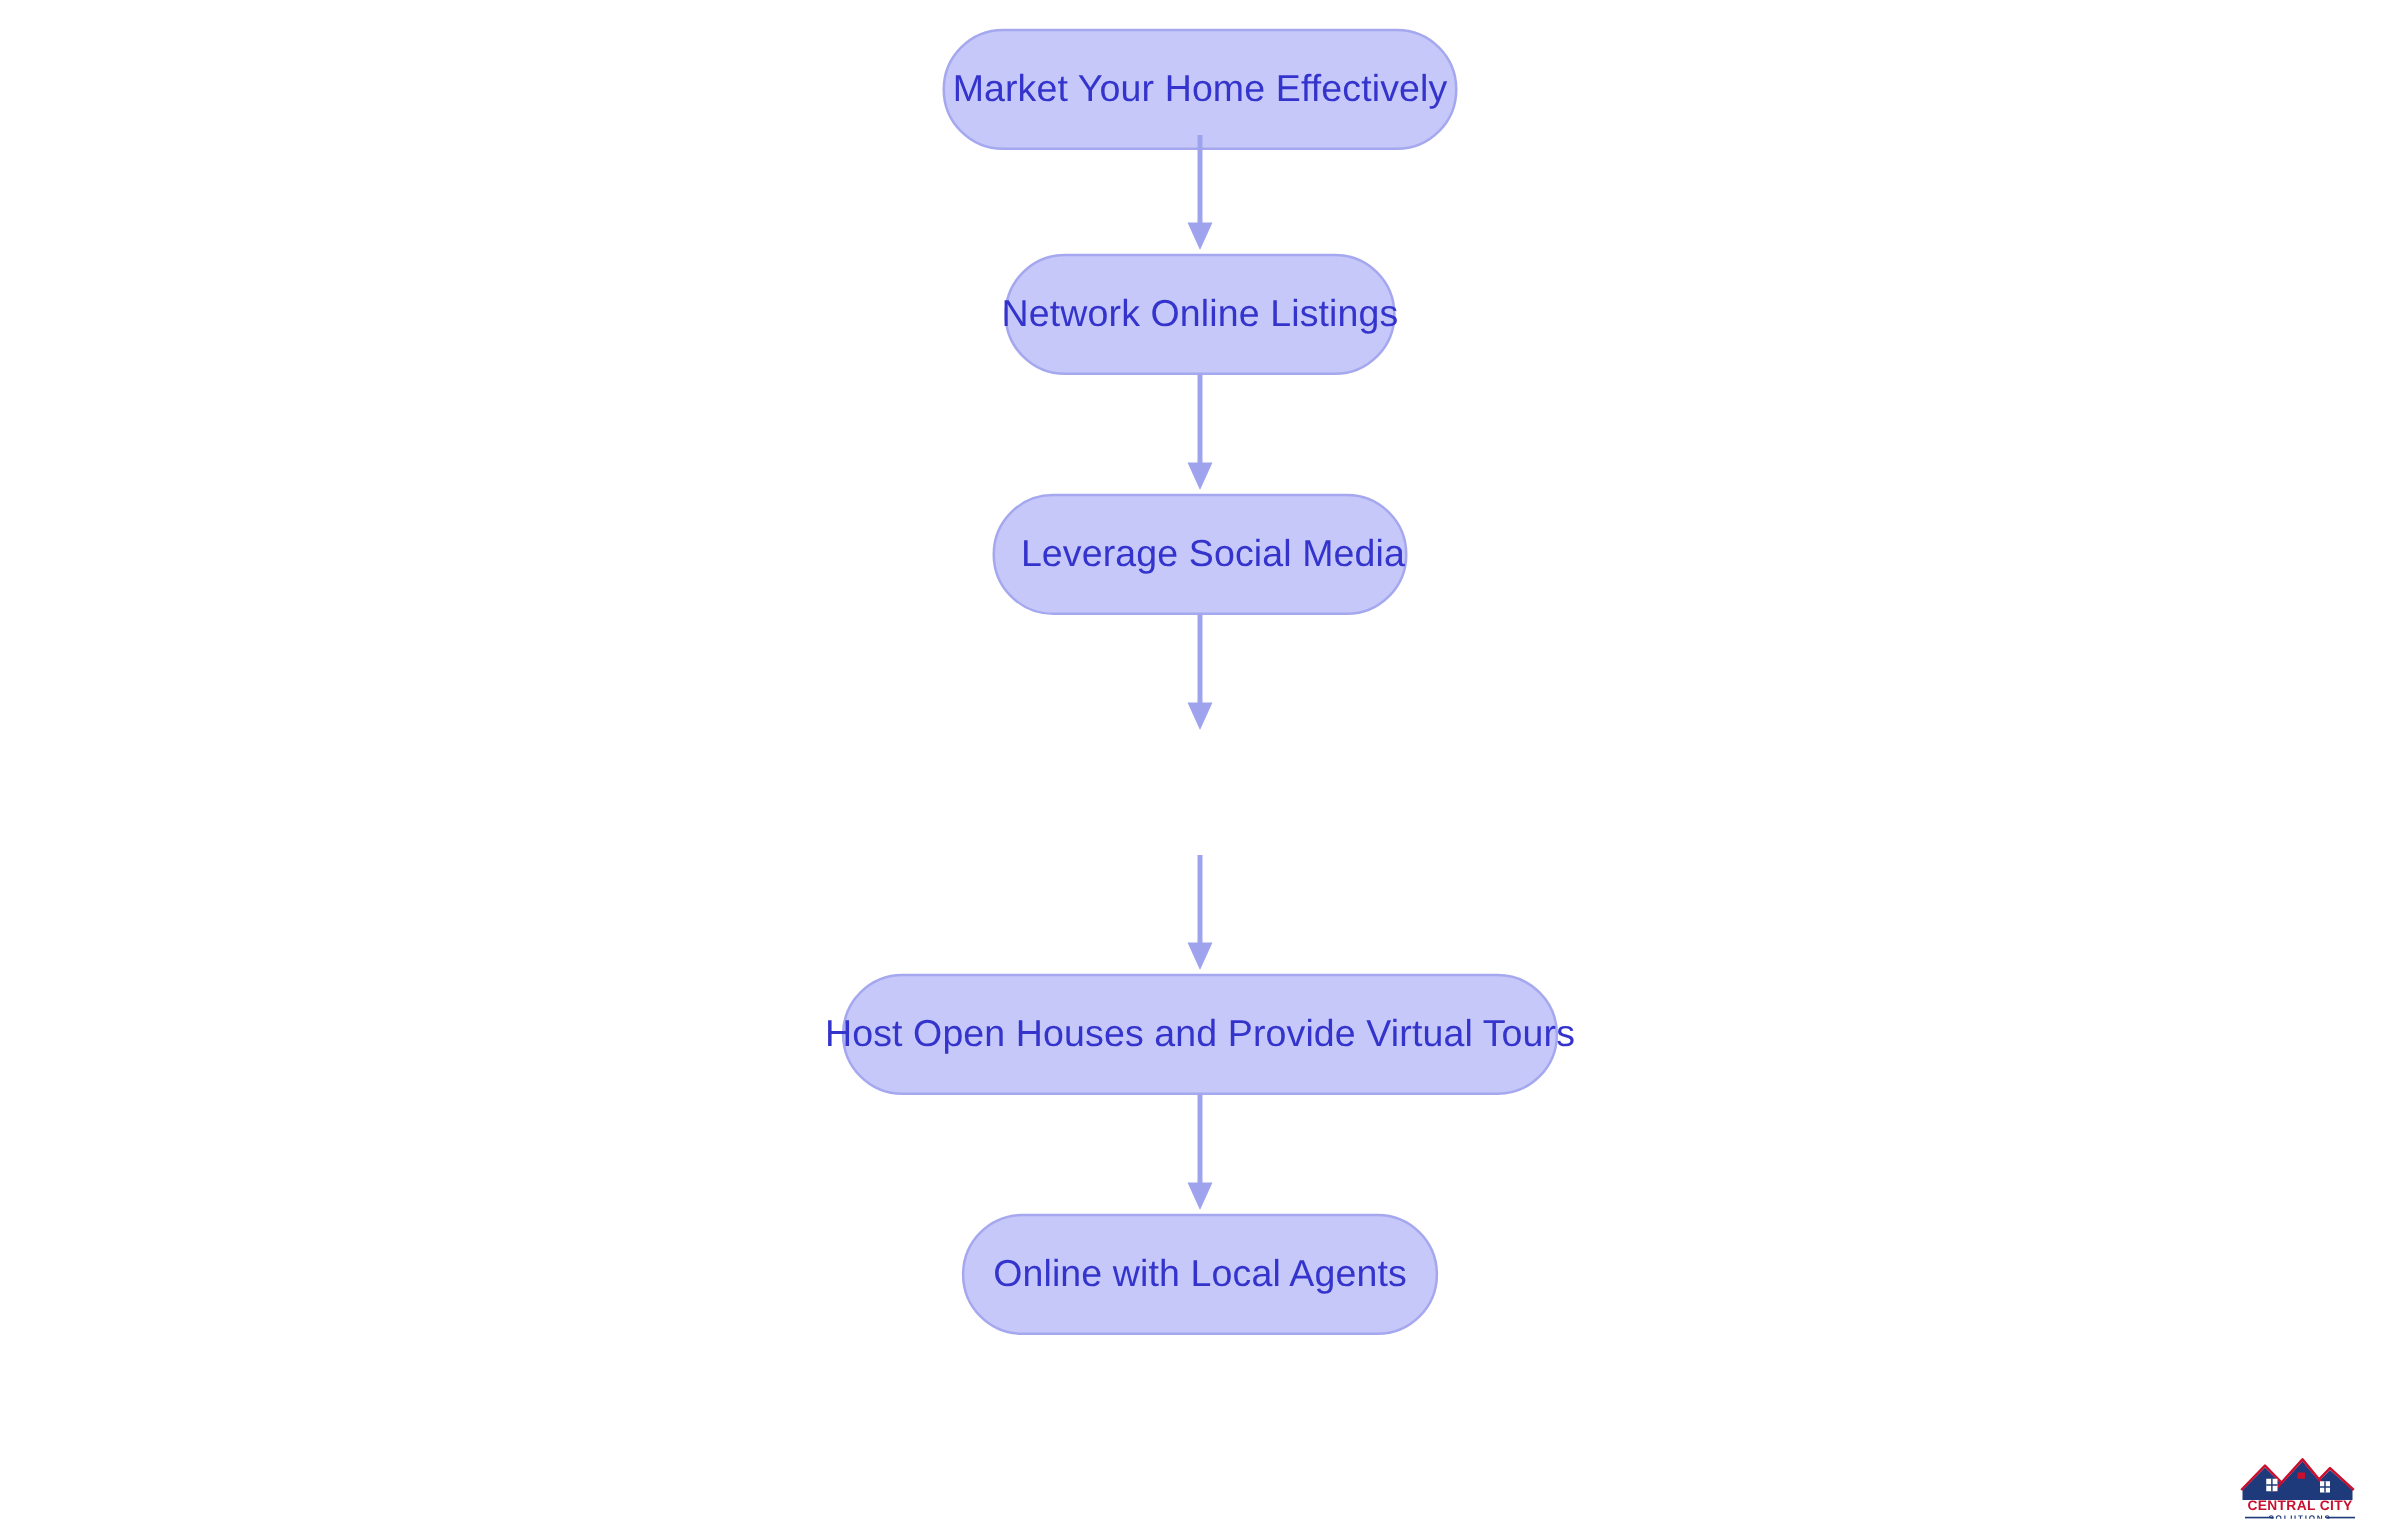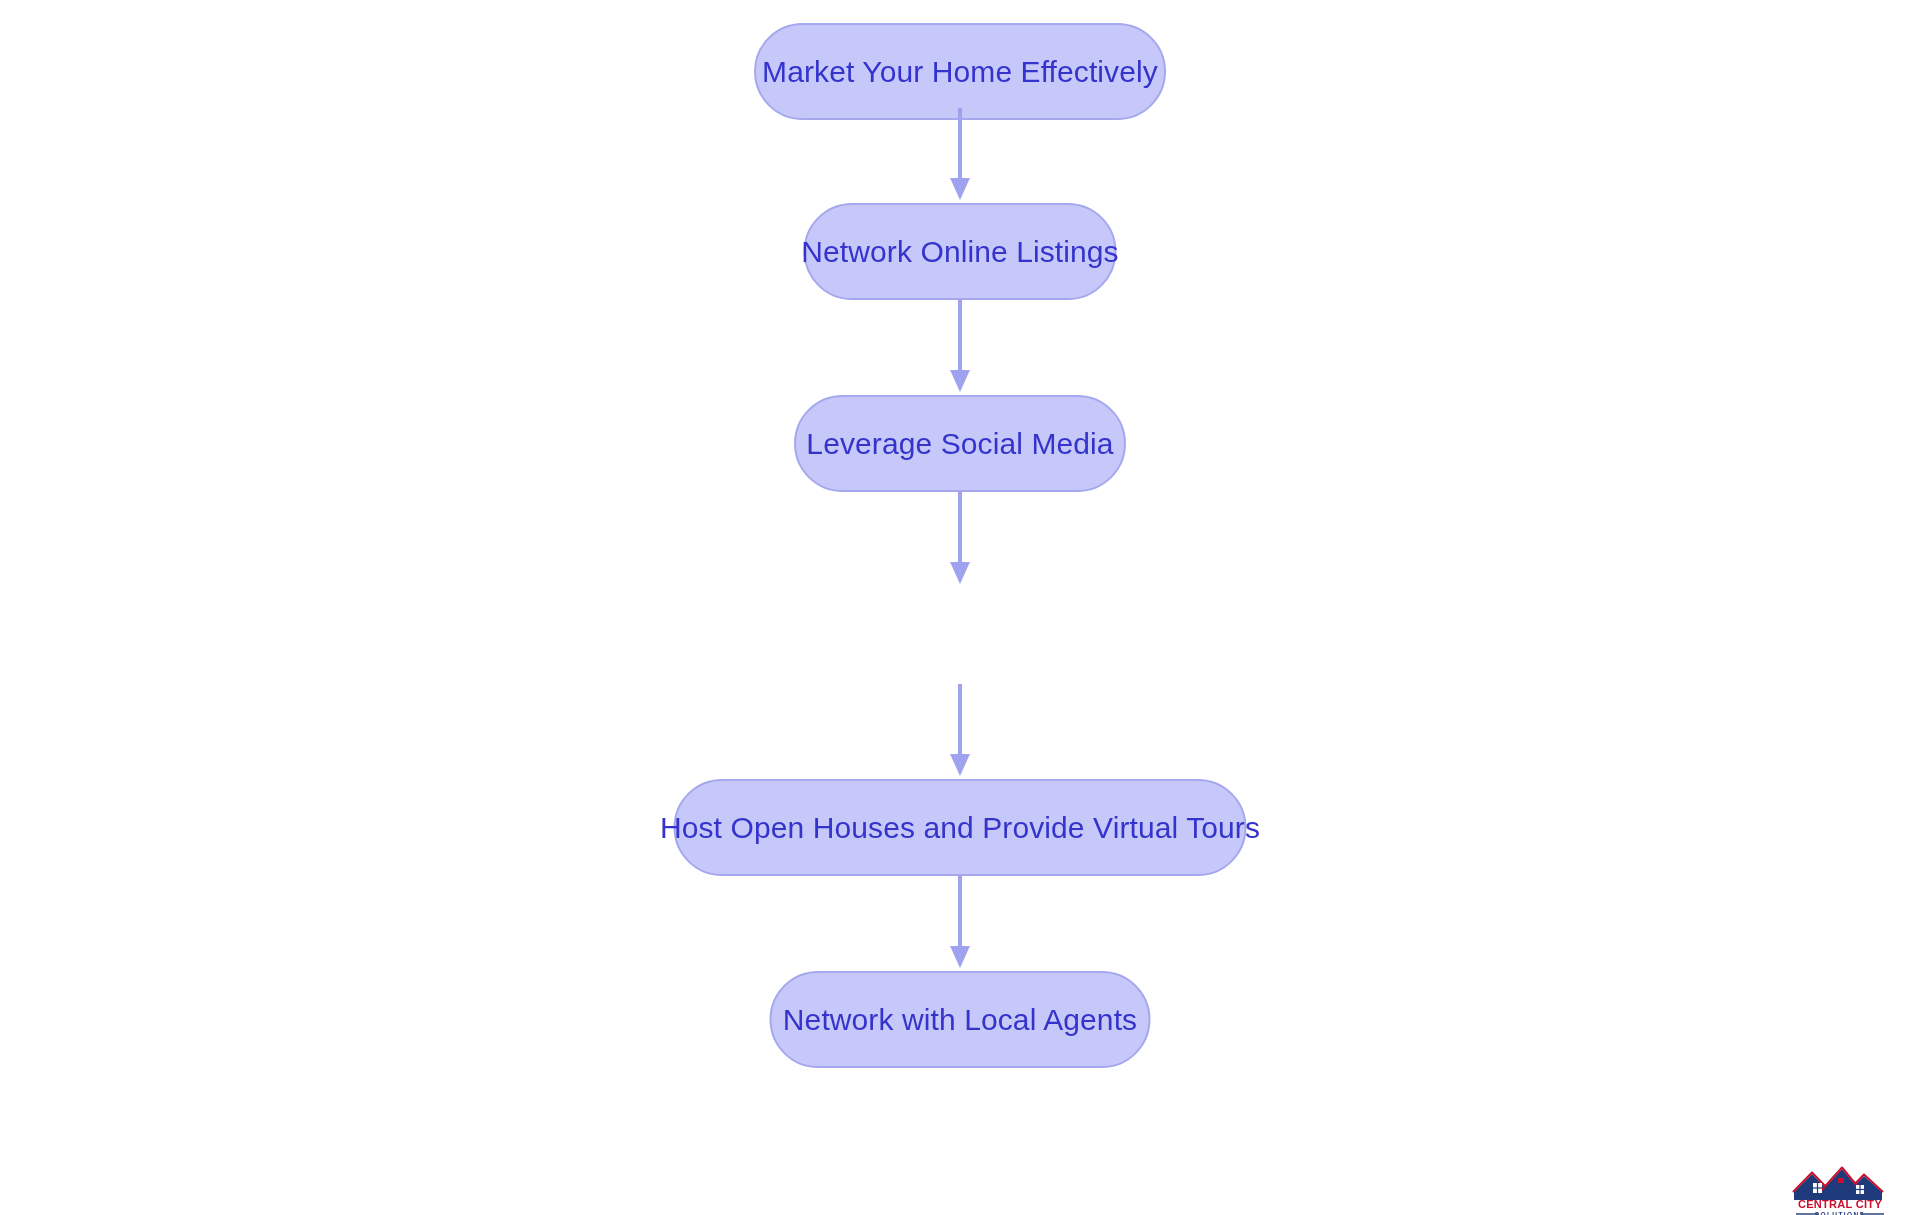--- a/index.html
+++ b/index.html
@@ -41,21 +41,21 @@
     color: #3434cc;
     font-size: 30px;
     font-weight: 400;
     line-height: 1;
     white-space: nowrap;
     letter-spacing: 0.1px;
   }
 
   .node-1 { top: 23px;   width: 412px; }
   .node-2 { top: 203px;  width: 313px; }
-  .node-3 { top: 395px;  width: 332px; }
+  .node-3 { top: 395px;  width: 332px; justify-content: flex-end; }
   .node-4 { top: 587px;  width: 418px; }
   .node-5 { top: 779px;  width: 573px; }
   .node-6 { top: 971px;  width: 381px; }
 
   
   .connector {
     position: absolute;
     left: 960px;
     transform: translateX(-50%);
     width: 26px;
@@ -130,21 +130,21 @@
   </div>
 
   <div class="connector conn-5">
     <svg width="26" height="95" viewBox="0 0 26 95" xmlns="http://www.w3.org/2000/svg" aria-hidden="true">
       <line x1="13" y1="0" x2="13" y2="74" stroke="#9fa3ee" stroke-width="4"></line>
       <polygon points="13,92 3,70 23,70" fill="#9fa3ee"></polygon>
     </svg>
   </div>
 
   <div class="node node-6">
-    <span class="node-label">Network with Local Agents</span>
+    <span class="node-label">Online with Local Agents</span>
   </div>
 
   <div id="brand-logo">
     <svg width="96" height="52" viewBox="0 0 96 52" xmlns="http://www.w3.org/2000/svg" aria-hidden="true">
 
       <path d="M2 26 L20 8 L38 26 L38 34 L2 34 Z" fill="#1f3a7a"></path>
       <path d="M1 26 L20 6.5 L39 26" fill="none" stroke="#c8102e" stroke-width="2" stroke-linejoin="round"></path>
 
       <path d="M56 26 L72 10 L90 26 L90 34 L56 34 Z" fill="#1f3a7a"></path>
       <path d="M55 26 L72 8.5 L91 26" fill="none" stroke="#c8102e" stroke-width="2" stroke-linejoin="round"></path>

